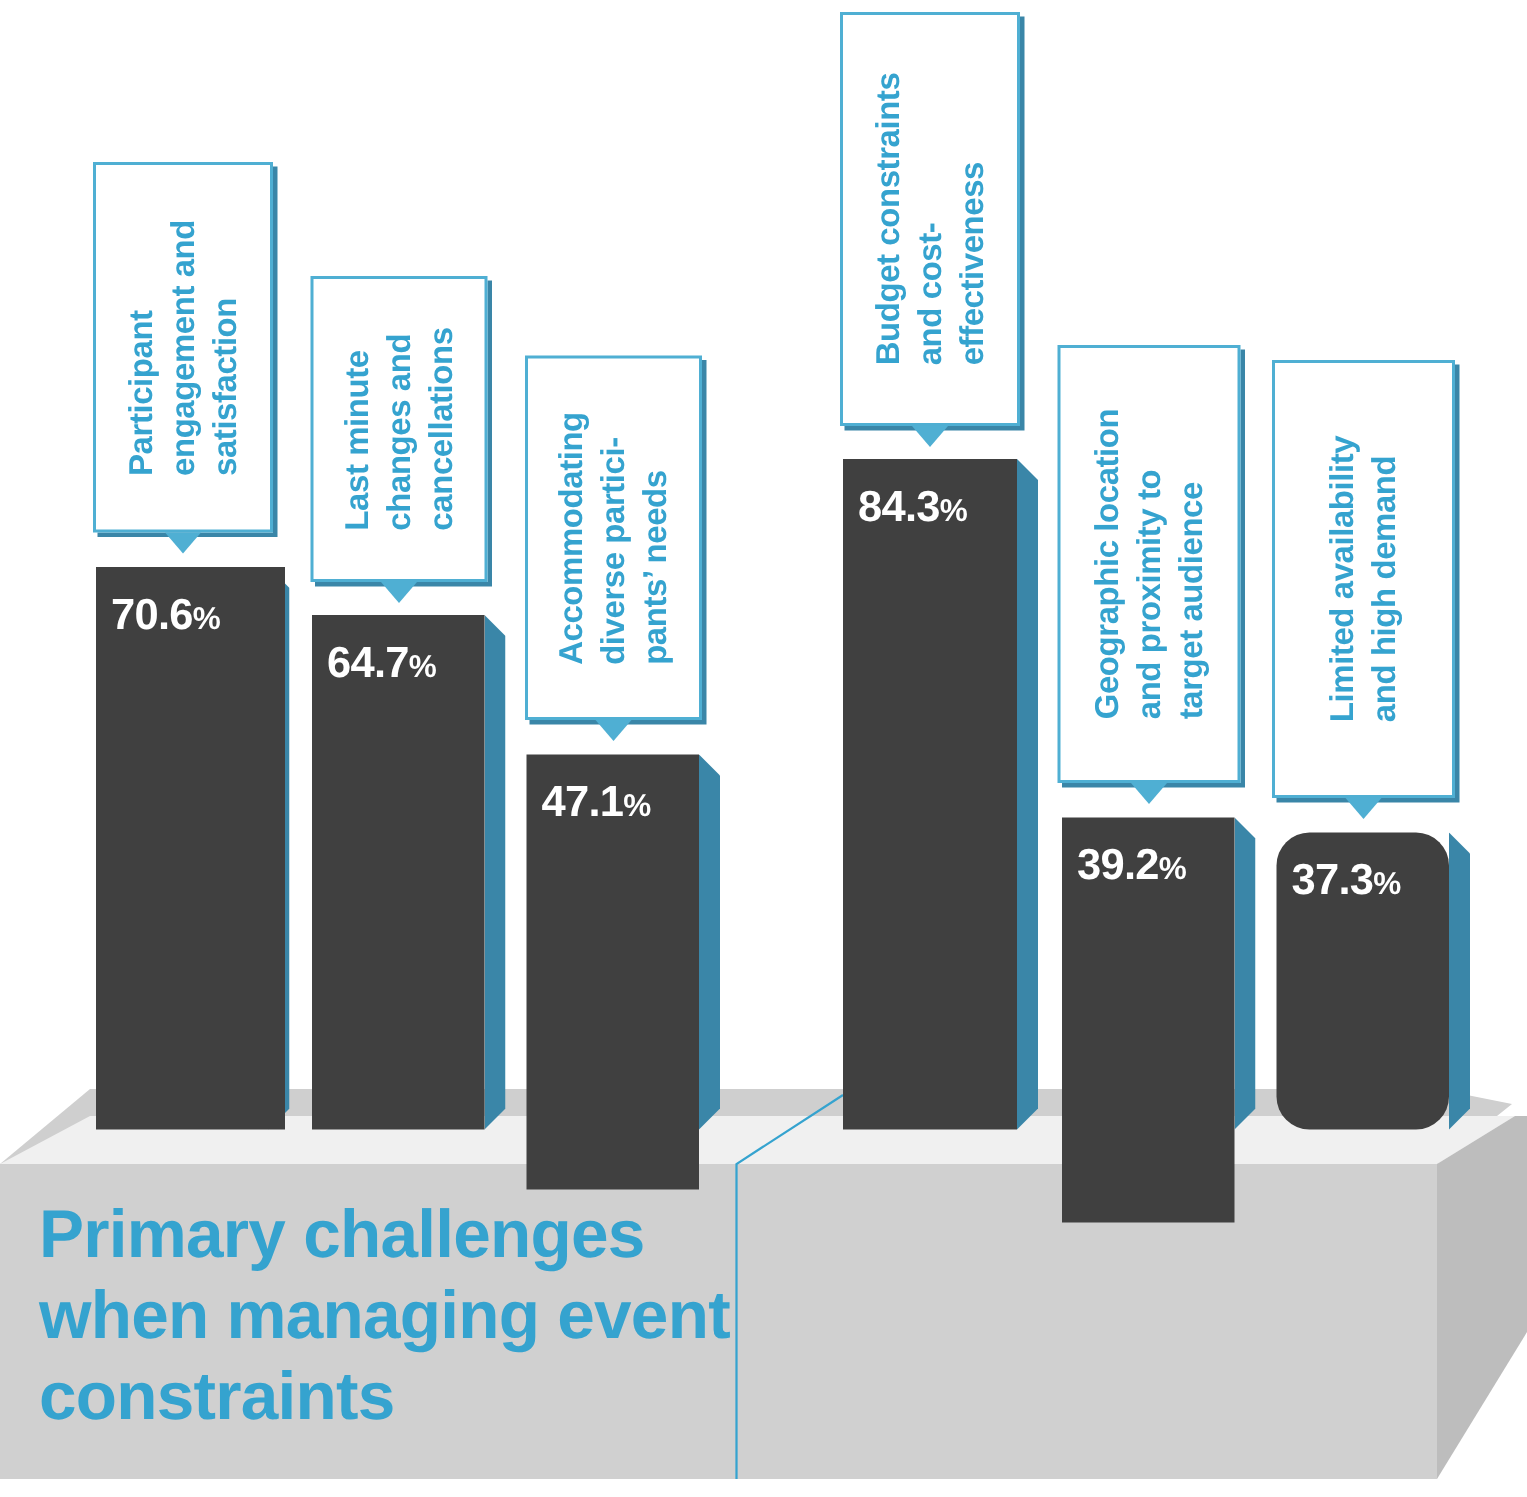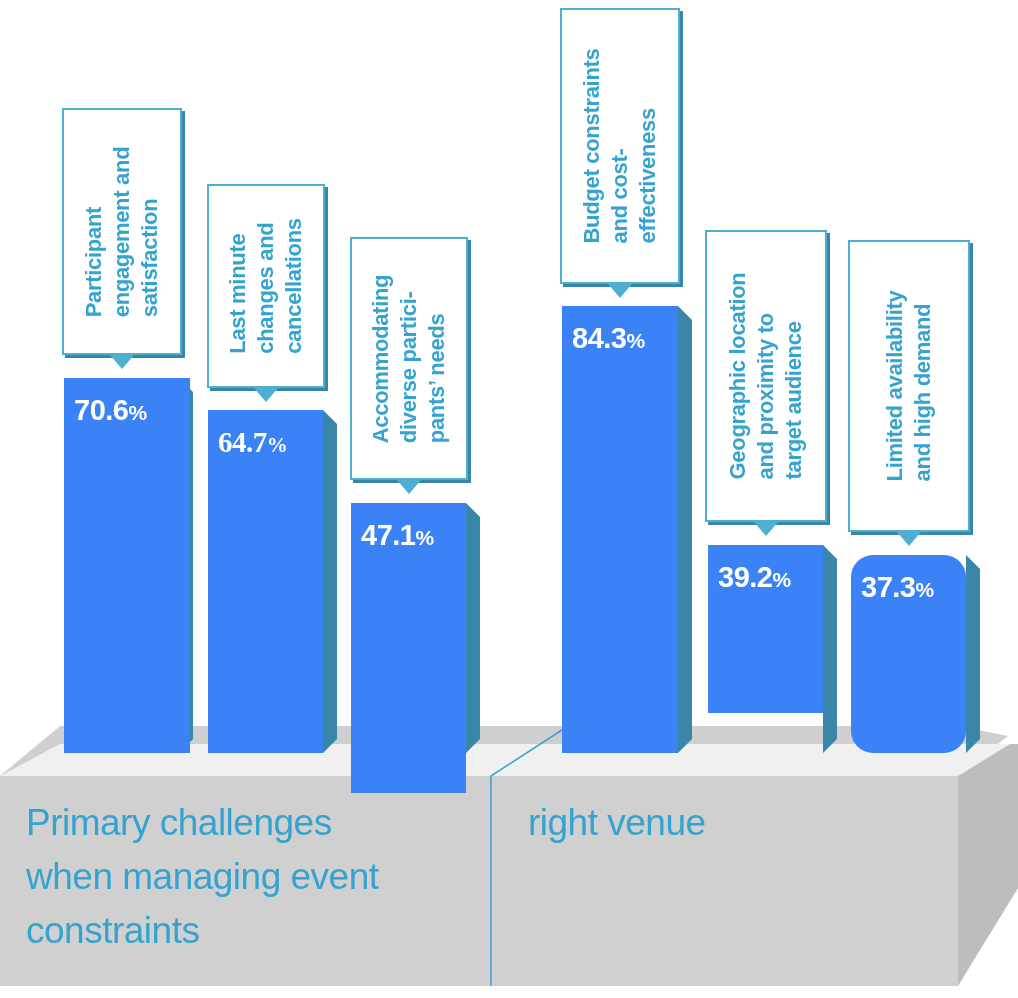--- a/index.html
+++ b/index.html
@@ -1,33 +1,33 @@
 <!DOCTYPE html>
 <html><head>
 <meta charset="utf-8">
 <style>
   html, body { margin:0; padding:0; background:#ffffff; }
   body { width:1018px; height:998px; position:relative; overflow:hidden;
          font-family:"Liberation Sans", "DejaVu Sans", sans-serif; }
   svg.base { position:absolute; left:0; top:0; }
-  .bar-front { position:absolute; background:#3b82f6; }
+  .bar-front { position:absolute; background:#404040; }
   .bar-side { position:absolute; }
   .bar-value { position:absolute; left:10px; top:16px; color:#ffffff;
                font-weight:bold; font-size:29px; letter-spacing:-0.5px; white-space:nowrap; }
   .bar-value .pct { font-size:21px; font-weight:bold; }
   .callout { position:absolute; background:#ffffff; border:2px solid #4fafd3;
              box-shadow:3px 3px 0 #3a86a8; box-sizing:border-box; }
   .callout-text { position:absolute; left:50%; top:50%; color:#35a3cf; font-weight:bold;
                   font-size:22px; line-height:28px; white-space:nowrap; letter-spacing:-0.3px;
                   transform:translate(-50%,-50%) rotate(-90deg); text-align:left; }
   .callout-line { display:block; }
   .arrow { position:absolute; width:0; height:0;
            border-left:12px solid transparent; border-right:12px solid transparent;
            border-top:14px solid #4fafd3; }
-  .group-label { position:absolute; color:#35a3cf; font-weight:normal; font-size:37px;
+  .group-label { position:absolute; color:#35a3cf; font-weight:bold; font-size:45px;
                  line-height:54px; letter-spacing:-0.5px; }
 </style>
 </head>
 <body>
 
 <svg class="base" width="1018" height="998">
 
   <polygon points="60,726 958,726 1008,736 958,776 0,776" fill="#cfcfcf"></polygon>
 
   <polygon points="60,744 1010,744 958,776 0,776" fill="#f0f0f0"></polygon>
@@ -53,21 +53,21 @@
           <span class="callout-line">engagement and</span>
           <span class="callout-line">satisfaction</span>
         </div>
       </div>
       <div class="arrow" style="left: 109.5px; top: 355px;"></div>
     </div>
     <div>
       <svg class="bar-side" width="14" height="345" style="left: 323px; top: 410px;">
         <polygon points="0,0 14,14 14,329 0,343" fill="#3a86a8"></polygon>
       </svg>
-      <div class="bar-front" style="left: 208px; top: 410px; width: 115px; height: 343px; font-family: Liberation Serif, serif;">
+      <div class="bar-front" style="left: 208px; top: 410px; width: 115px; height: 343px;">
         <div class="bar-value"><span>64.7</span><span class="pct">%</span></div>
       </div>
       <div class="callout" style="left: 206.5px; top: 184px; width: 118px; height: 204px;">
         <div class="callout-text">
           <span class="callout-line">Last minute</span>
           <span class="callout-line">changes and</span>
           <span class="callout-line">cancellations</span>
         </div>
       </div>
       <div class="arrow" style="left: 253.5px; top: 388px;"></div>
@@ -101,21 +101,21 @@
           <span class="callout-line">and cost-</span>
           <span class="callout-line">effectiveness</span>
         </div>
       </div>
       <div class="arrow" style="left: 608px; top: 284px;"></div>
     </div>
     <div>
       <svg class="bar-side" width="14" height="210" style="left: 823px; top: 545px;">
         <polygon points="0,0 14,14 14,194 0,208" fill="#3a86a8"></polygon>
       </svg>
-      <div class="bar-front" style="left: 708px; top: 545px; width: 115px; height: 168px; text-align: center;">
+      <div class="bar-front" style="left: 708px; top: 545px; width: 115px; height: 270px; text-align: center;">
         <div class="bar-value"><span>39.2</span><span class="pct">%</span></div>
       </div>
       <div class="callout" style="left: 704.5px; top: 230px; width: 122px; height: 292px;">
         <div class="callout-text">
           <span class="callout-line">Geographic location</span>
           <span class="callout-line">and proximity to</span>
           <span class="callout-line">target audience</span>
         </div>
       </div>
       <div class="arrow" style="left: 753.5px; top: 522px;"></div>
@@ -136,14 +136,13 @@
       <div class="arrow" style="left: 896.5px; top: 532px;"></div>
     </div>
   </div>
 
 <div class="group-label" style="left:26px; top:796px;">
   <div>Primary challenges</div>
   <div>when managing event</div>
   <div>constraints</div>
 </div>
 <div class="group-label" style="left:528px; top:796px;">
-  <div>right venue</div>
 </div>
 
 </body></html>

